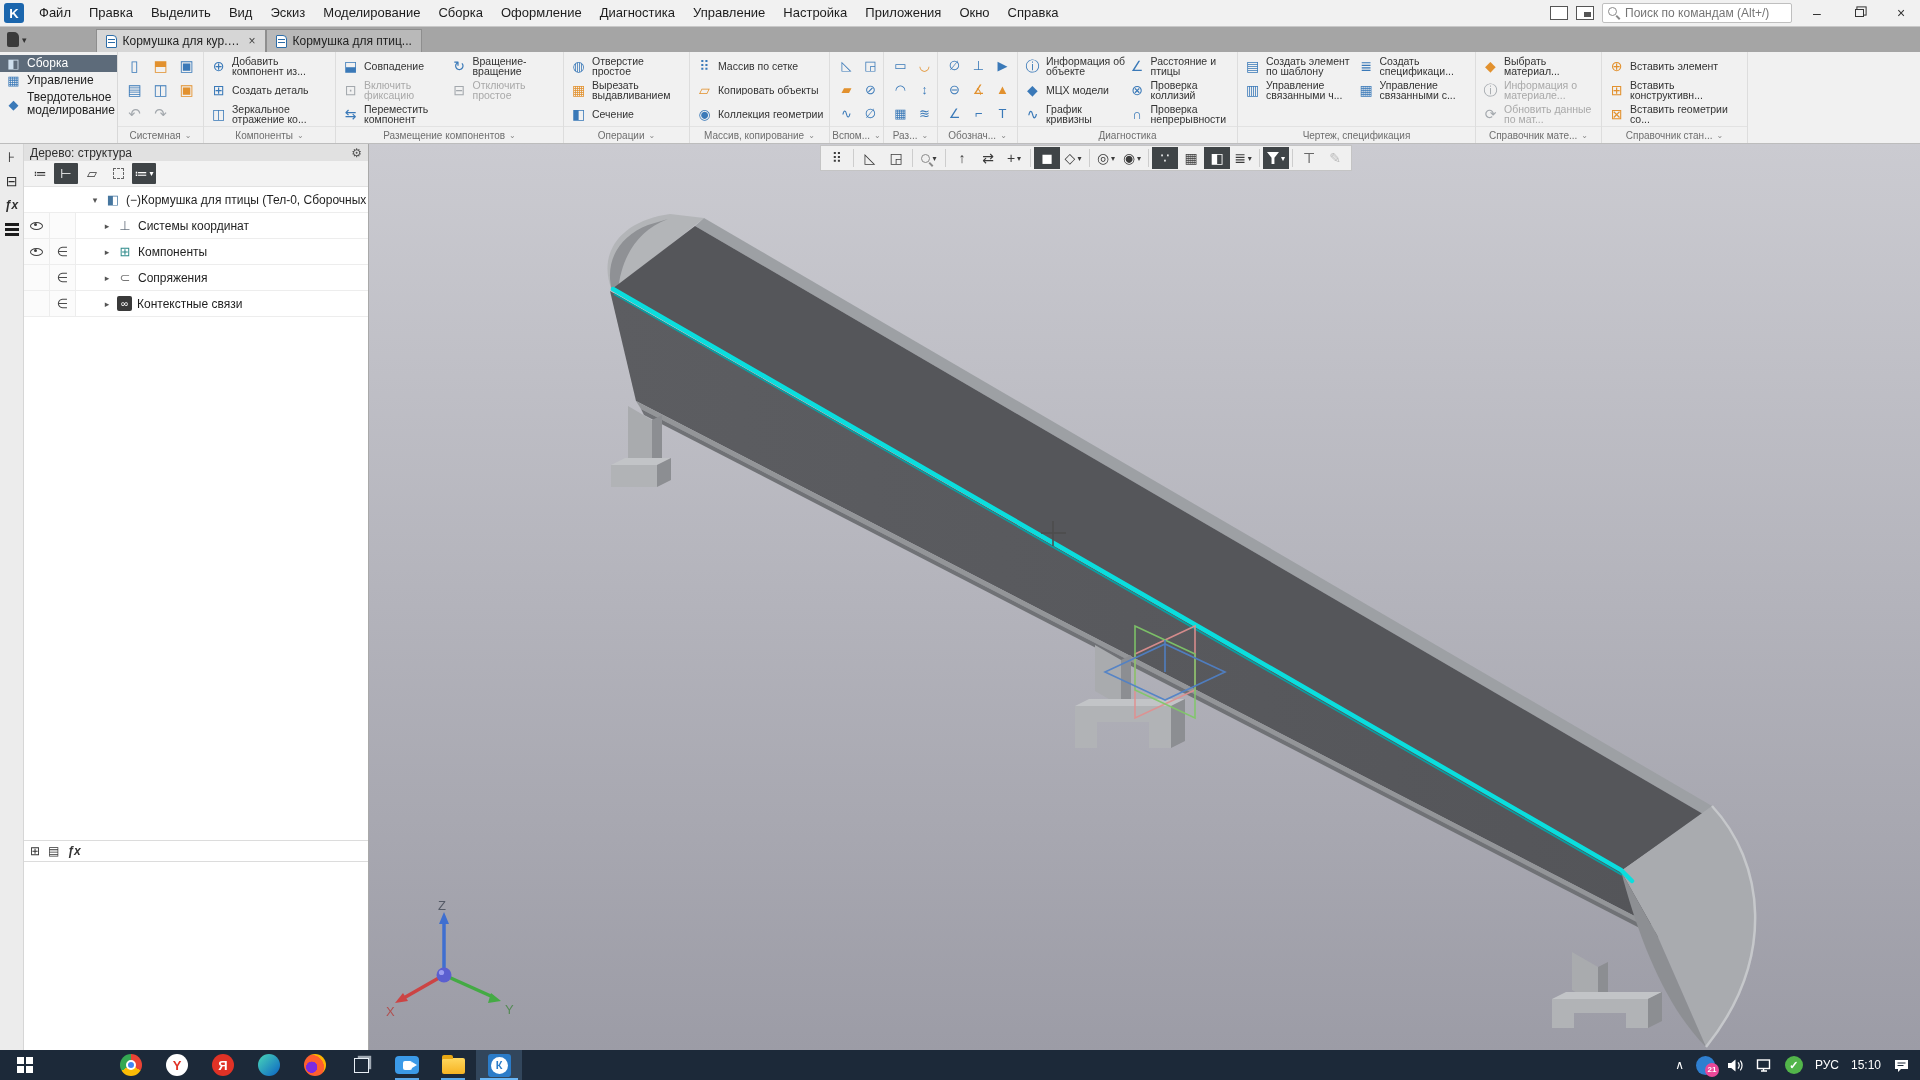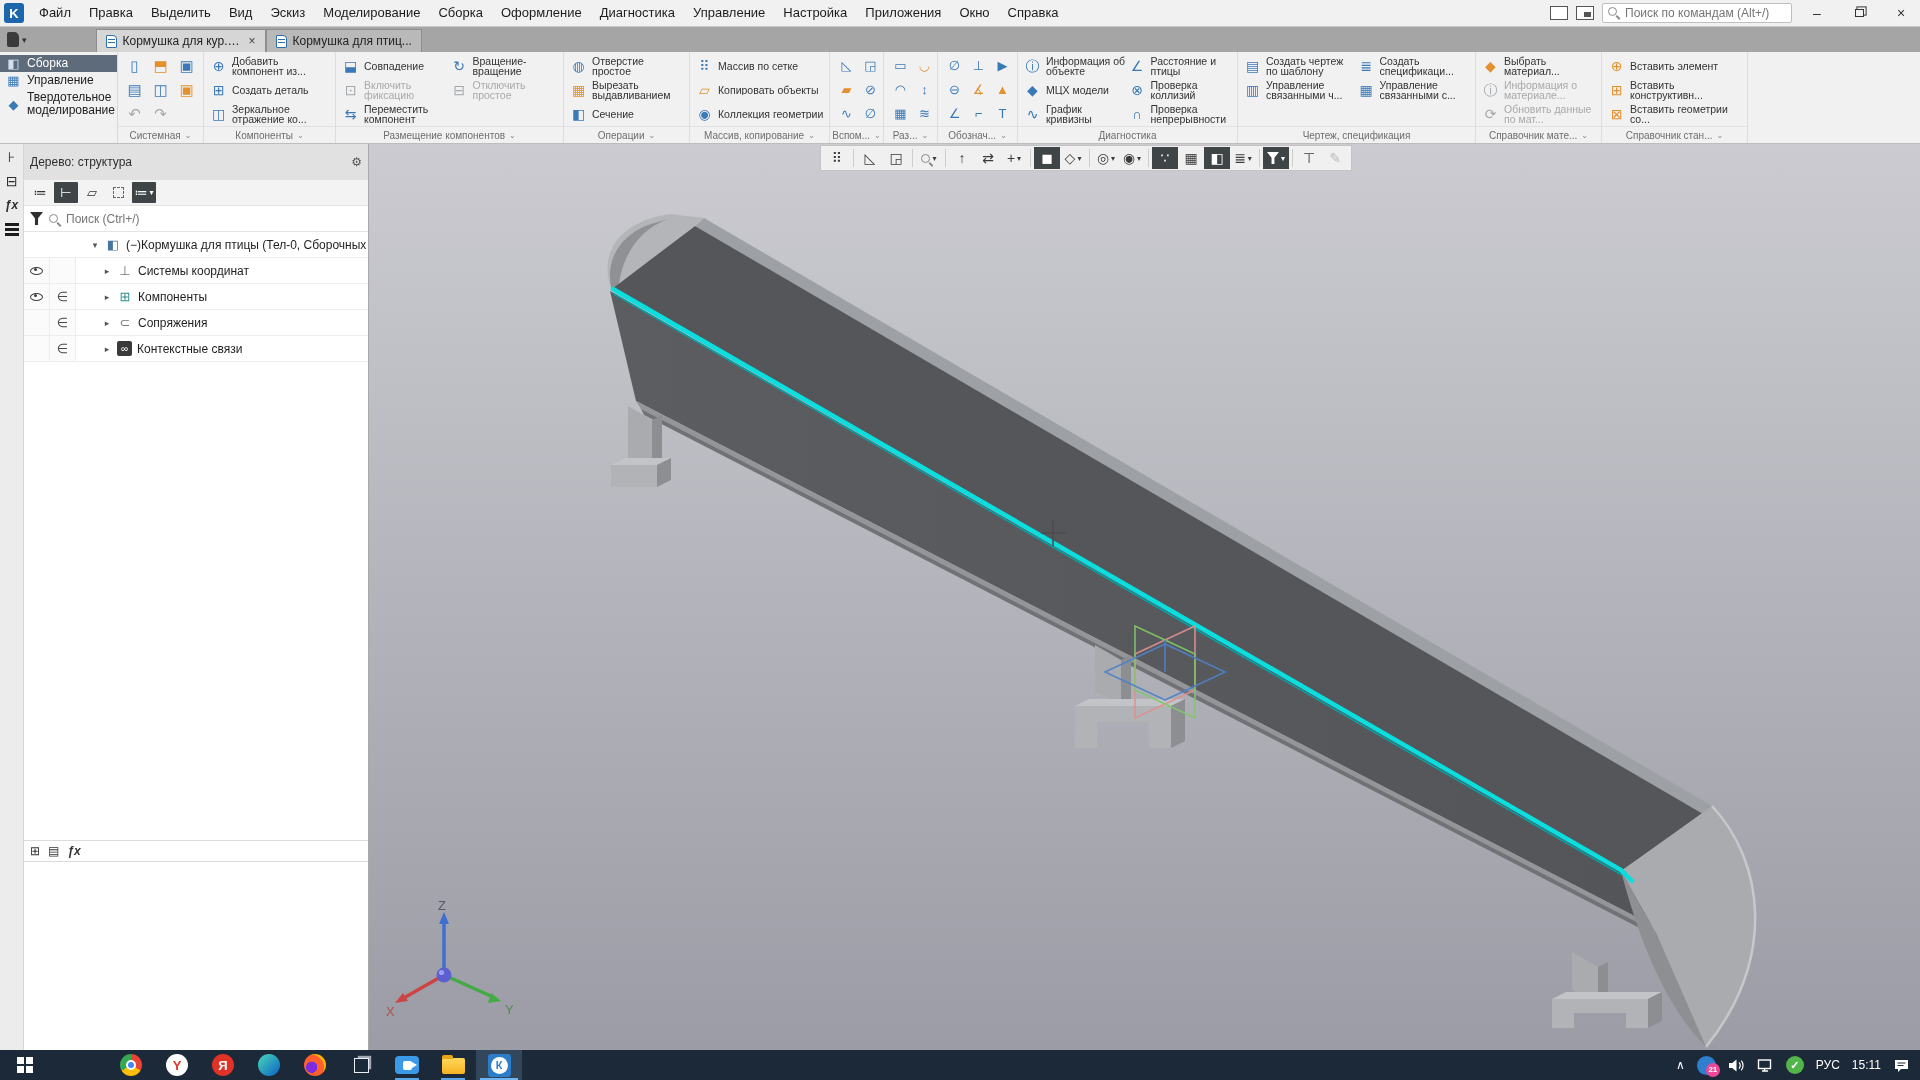--- a/index.html
+++ b/index.html
@@ -63,21 +63,21 @@
   .rgrid.mini .ric{width:21px;font-size:13px;}
   
   .main{display:flex;height:906px;}
   .leftstrip{width:24px;flex:none;background:#ececec;border-right:1px solid #d6d6d6;display:flex;
     flex-direction:column;align-items:center;padding-top:6px;gap:10px;}
   .strip-ic{font-size:14px;color:#2d2d2d;line-height:14px;}
   .strip-ic.fx{font-style:italic;font-size:12px;font-weight:bold;}
   .burger{display:inline-block;width:14px;height:3px;background:#1c1c1c;
     box-shadow:0 5px 0 #1c1c1c,0 10px 0 #1c1c1c;margin-top:1px;}
   .panel{width:345px;flex:none;background:#fff;border-right:1px solid #a9a9a9;display:flex;flex-direction:column;}
-  .panel-header{height:36px;background:#e1e1e1;display:flex;align-items:center;padding:0 6px;font-size:12px;color:#2e2e2e;}
+  .panel-header{height:17px;background:#e1e1e1;display:flex;align-items:center;padding:0 6px;font-size:12px;color:#2e2e2e;}
   .panel-gear{margin-left:auto;color:#555;font-size:12px;}
   .panel-toolbar{height:26px;background:#f3f3f3;display:flex;align-items:center;gap:2px;padding:0 4px;border-bottom:1px solid #e2e2e2;}
   .pt-btn{min-width:24px;height:21px;display:flex;align-items:center;justify-content:center;gap:2px;
     color:#333;font-size:13px;border-radius:1px;}
   .pt-btn.active{background:#3f4447;color:#fff;}
   .dashedbox{display:inline-block;width:11px;height:11px;border:1.2px dashed #666;}
   .pt-caret{font-size:8px;}
   .panel-search{height:26px;display:flex;align-items:center;gap:6px;padding:0 6px;border-bottom:1px solid #e4e4e4;}
   .funnel{display:inline-block;width:13px;height:13px;background:#2f2f2f;
     clip-path:polygon(0 0,100% 0,62% 48%,62% 100%,38% 100%,38% 48%);}
@@ -409,21 +409,21 @@
         </div>
         <div class="rgroup-label">
           <span>Диагностика</span>
         </div>
       </div>
       <div class="rgroup" style="width: 238px;">
         <div class="rgroup-body">
           <div class="rcol">
             <div class="ritem">
               <span class="ric c-blue">▤</span>
-              <span class="rlbl">Создать чертеж по шаблону</span>
+              <span class="rlbl">Создать элемент по шаблону</span>
             </div>
             <div class="ritem">
               <span class="ric c-blue">▥</span>
               <span class="rlbl">Управление связанными ч...</span>
             </div>
           </div>
           <div class="rcol">
             <div class="ritem">
               <span class="ric c-blue">≣</span>
               <span class="rlbl">Создать спецификаци...</span>
@@ -509,25 +509,20 @@
           <span>▱</span>
         </div>
         <div class="pt-btn">
           <span class="dashedbox"></span>
         </div>
         <div class="pt-btn active">
           <span>≔</span>
           <span class="pt-caret">▾</span>
         </div>
       </div>
-    <div class="panel-search">
-      <span class="funnel"></span>
-      <span class="mag"></span>
-      <input type="text" placeholder="Поиск (Ctrl+/)" style="">
-    </div>
     <div id="tree-rows">
         <div class="trow">
           <div class="tcell blank"></div>
           <div class="tcell blank"></div>
           <div class="tcontent" style="padding-left: 14px;">
             <span class="texp">▾</span>
             <span class="ticon" style="color: rgb(70, 118, 159);">◧</span>
             <span class="tlabel">(−)Кормушка для птицы (Тел-0, Сборочных е</span>
           </div>
         </div>
@@ -802,21 +797,21 @@
     <span class="tray-cell">
       <svg width="17" height="15" viewBox="0 0 17 15">
           <rect x="1.5" y="2" width="12" height="8.5" fill="none" stroke="#fff" stroke-width="1.4"></rect>
       <path d="M5 13h6M7.5 10.5V13" stroke="#fff" stroke-width="1.4"></path>
         </svg>
     </span>
     <span class="tray-cell">
         <span class="i-shield">✓</span>
       </span>
     <span class="tray-cell lang">РУС</span>
-    <span class="tray-cell clock">15:11</span>
+    <span class="tray-cell clock">15:10</span>
     <span class="tray-cell">
       <svg width="17" height="15" viewBox="0 0 17 15">
           <path d="M2 2h13v9H8l-3 3v-3H2z" fill="#fff"></path>
       <path d="M4.5 5h8M4.5 7.5h6" stroke="#1c2939" stroke-width="1.2"></path>
         </svg>
     </span>
   </div>
 </div>
 
 </body></html>

